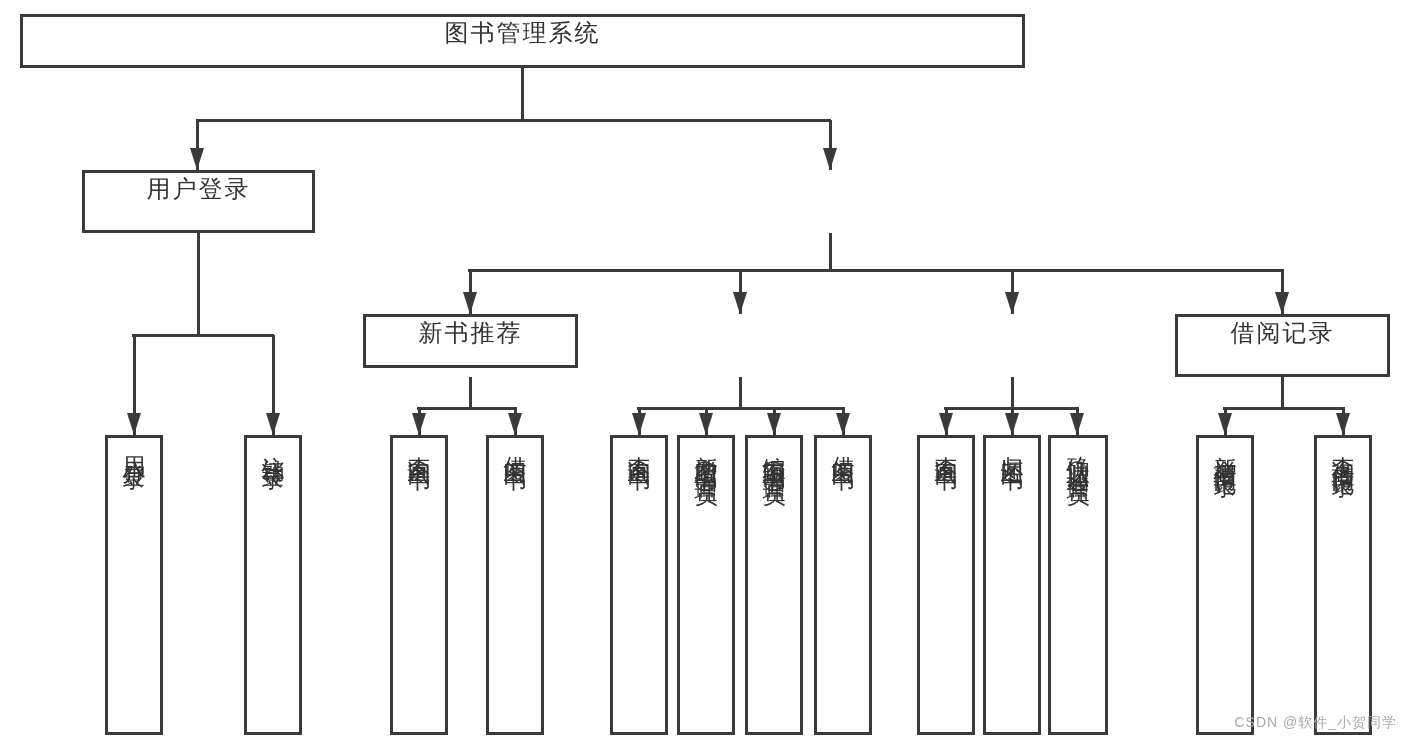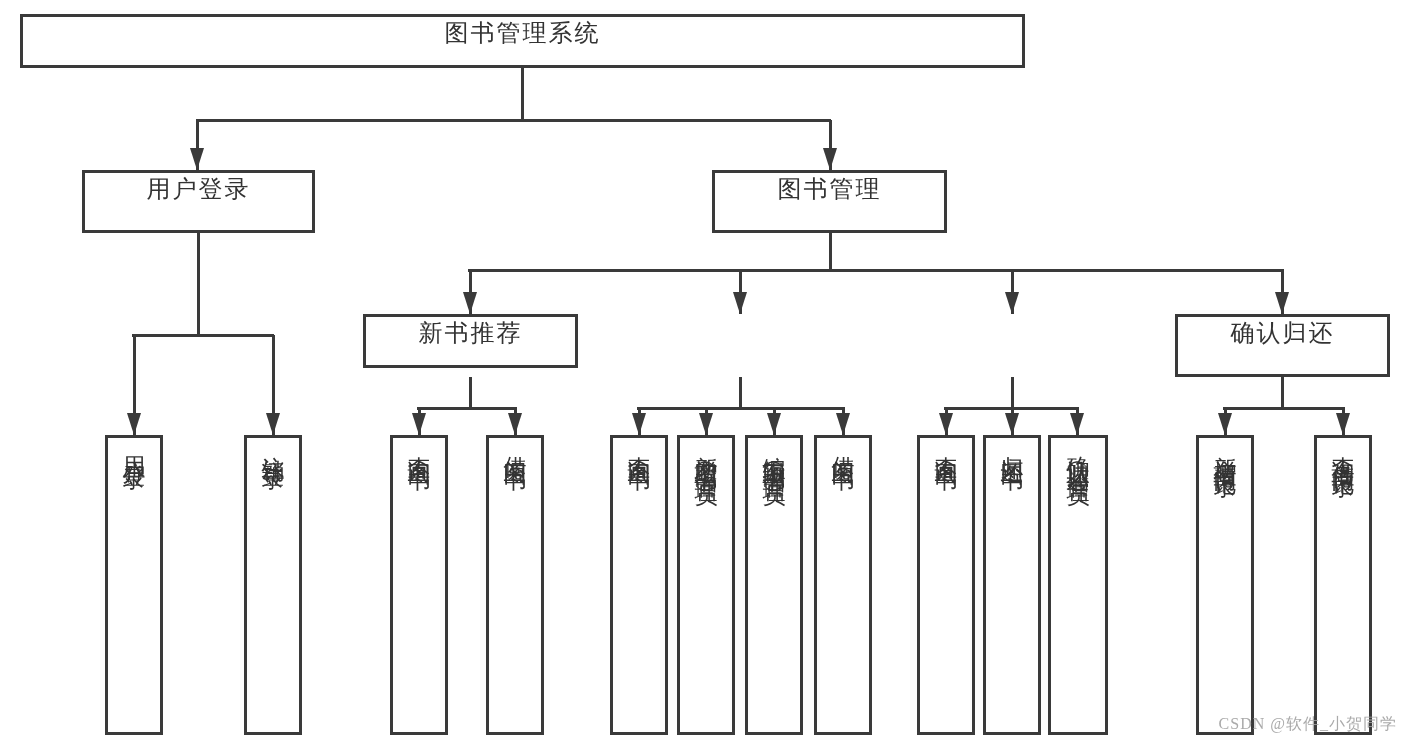--- a/index.html
+++ b/index.html
@@ -57,48 +57,44 @@
     width:0;height:0;
     border-left:7px solid transparent;
     border-right:7px solid transparent;
     border-top:22px solid var(--line);
     z-index:1;
   }
   .watermark{
     position:absolute;
     right:8px;
     top:714px;
-    font-size:16px;
+    font-size:14px;
     color:var(--watermark);
     z-index:3;
     letter-spacing:1px;
-    font-family:Liberation Serif, serif;
   }
 </style>
 </head>
 <body>
 
 <div class="canvas">
 
   <div class="box" style="left:20px;top:14px;width:1005px;height:54px">
     <span>图书管理系统</span>
   </div>
 
   <div class="box" style="left:82px;top:170px;width:233px;height:63px">
     <span>用户登录</span>
   </div>
-  <div class="box" style="left:712px;top:170px;width:235px;height:63px">
-    <span>图书管理</span>
-  </div>
 
   <div class="box" style="left:363px;top:314px;width:215px;height:54px">
     <span>新书推荐</span>
   </div>
   <div class="box" style="left:1175px;top:314px;width:215px;height:63px">
-    <span>确认归还</span>
+    <span>借阅记录</span>
   </div>
 
   <div class="box leaf" style="left:105px;top:435px;width:58px;height:300px">
     <span>用户登录</span>
   </div>
   <div class="box leaf" style="left:244px;top:435px;width:58px;height:300px">
     <span>注销登录</span>
   </div>
 
   <div class="box leaf" style="left:390px;top:435px;width:58px;height:300px">

